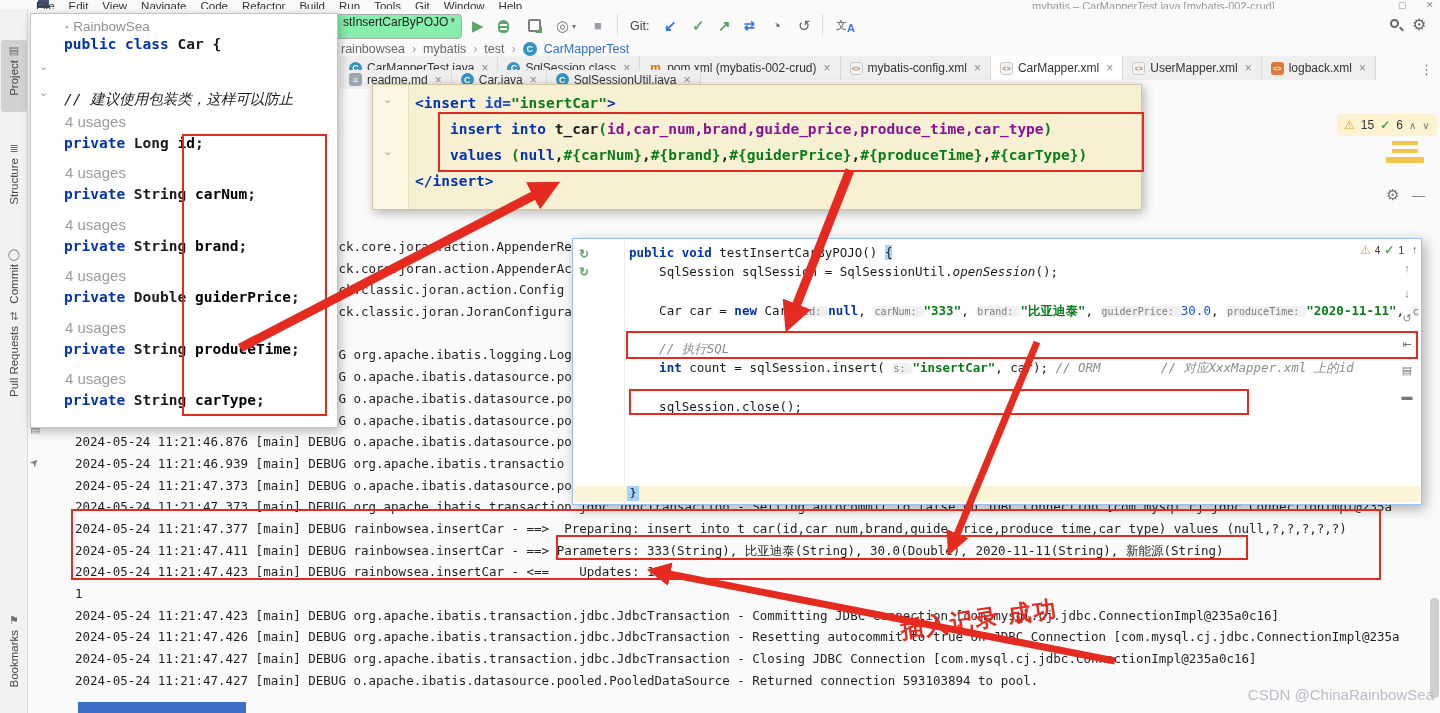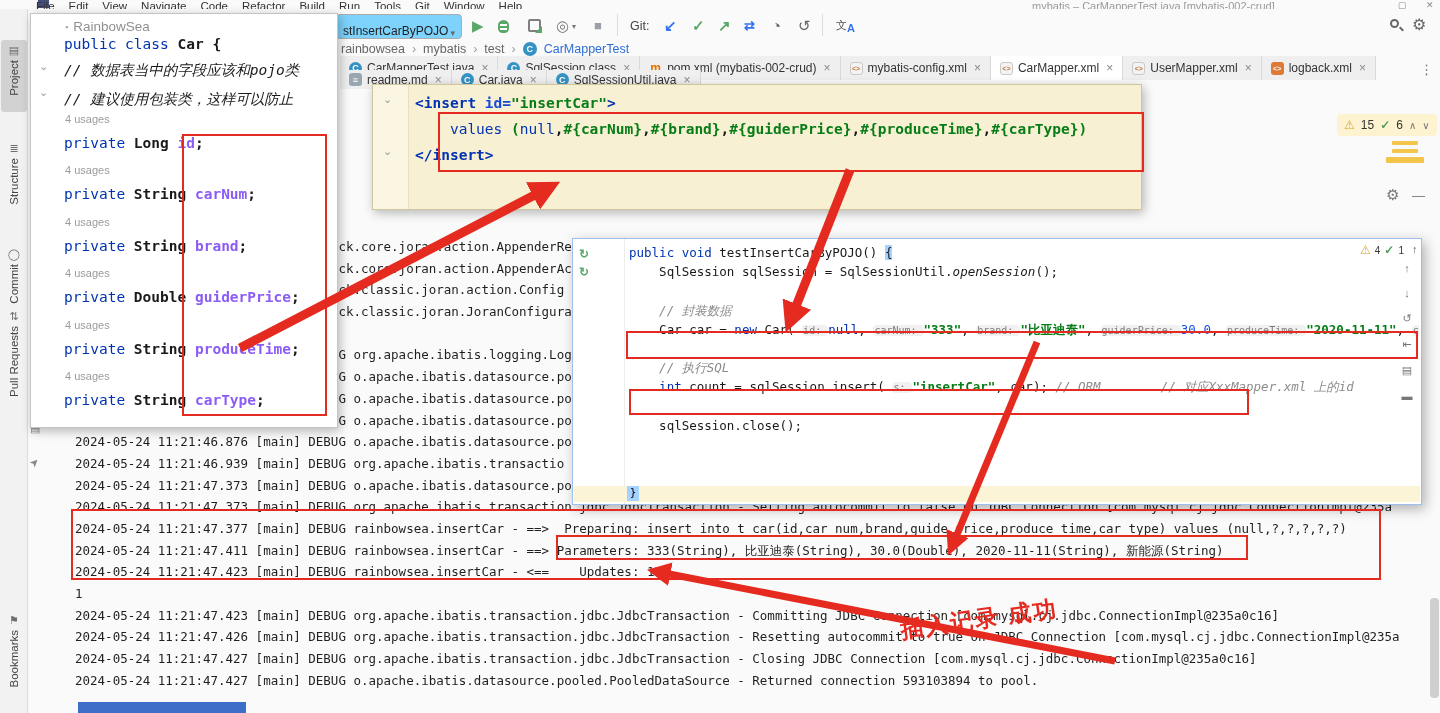--- a/index.html
+++ b/index.html
@@ -1,24 +1,24 @@
 <!DOCTYPE html>
 <html><head>
 <meta charset="utf-8">
 <style>
   *{margin:0;padding:0;box-sizing:border-box}
   html,body{width:1440px;height:713px;overflow:hidden;background:#fff;font-family:"Liberation Sans",sans-serif}
   .screen{position:relative;width:1440px;height:713px;background:#fafafa;overflow:hidden}
   .ab{position:absolute}
   
   .sg{white-space:pre}
-  .kw{color:#0033b3;font-weight:normal}
+  .kw{color:#0033b3;font-weight:bold}
   .str{color:#067d17;font-weight:bold}
   .num{color:#1750eb}
-  .fld{color:#8b5cf6;font-weight:bold}
+  .fld{color:#000000;font-weight:bold}
   .cmt{color:#8c8c8c;font-style:italic}
   .ann{color:#9e880d}
   .tag{color:#0033b3;font-weight:bold}
   .attr{color:#174ad4}
   .par{color:#067d17}
   .col{color:#871094}
   .ital{font-style:italic}
   .outf{color:#871094;font-weight:bold;font-style:italic}
   .bhl{background:#a6d2ff}
   .hint{color:#7d7d7d;background:#f1f1f1;border-radius:4px;font-size:10px;padding:0 1px}
@@ -27,21 +27,21 @@
   .title{left:1032px;top:0;height:9px;overflow:hidden;font-size:11px;color:#999}
   .winctl{top:0;font-size:9px;color:#888}
   .logo{left:38px;top:0;width:11px;height:8px;background:#44507a}
   
   .stripe{left:0;top:9px;width:28px;height:704px;background:#f2f2f2;border-right:1px solid #dcdcdc}
   .sitem{position:absolute;left:1px;width:26px;display:flex;flex-direction:column;align-items:center;gap:4px;padding-top:4px;color:#555}
   .sitem.active{background:#d2d2d2;border-radius:3px}
   .sicon{font-size:11px;color:#6e6e6e;line-height:12px}
   .vtext{writing-mode:vertical-rl;transform:rotate(180deg);font-size:11.5px;color:#454545}
   
-  .combo{left:336px;top:14px;width:126px;height:25px;background:#7dd3fc;border:1px solid #adadad;border-radius:4px;font-size:12px;color:#222;display:flex;align-items:flex-end;justify-content:space-between;padding:0 6px}
+  .combo{left:336px;top:14px;width:126px;height:25px;background:#86efac;border:1px solid #adadad;border-radius:4px;font-size:12px;color:#222;display:flex;align-items:flex-start;justify-content:space-between;padding:0 6px}
   .tico{top:17px;font-size:15px;line-height:18px}
   .sep{top:14px;width:1px;height:22px;background:#dcdcdc}
   .bug{left:498px;top:20px;width:11px;height:13px;border-radius:6px 6px 5px 5px;background:#59a869}
   .bug:before{content:"";position:absolute;left:2px;top:4px;right:2px;height:1.5px;background:#fff;box-shadow:0 4px 0 #fff}
   .cov{left:528px;top:19px;width:13px;height:13px;border:2px solid #7f7f7f;border-radius:2px}
   .cov:after{content:"";position:absolute;right:-3px;bottom:-3px;border-left:7px solid transparent;border-bottom:7px solid #59a869}
   .searchi{left:1390px;top:19px;width:9px;height:9px;border:2px solid #666;border-radius:50%}
   .searchi:after{content:"";position:absolute;left:7px;top:7px;width:5px;height:2px;background:#666;transform:rotate(45deg)}
   
   .crumbs{left:341px;top:42px;display:flex;gap:7px;font-size:12.5px;color:#666;align-items:center}
@@ -64,21 +64,21 @@
   .fic.md:after{content:"≡"}
   .tx{color:#8a8a8a;font-size:12px;margin-left:2px}
   
   .console{left:75px;top:236px;width:1365px}
   .cline{height:21.7px;line-height:21.7px;font-family:"DejaVu Sans Mono",monospace;font-size:12.5px;color:#1f1f1f;white-space:pre;overflow:visible}
   
   .win{background:#fff;box-shadow:2px 3px 10px rgba(0,0,0,.28)}
   .carwin{left:30px;top:13px;width:308px;height:415px;border:1px solid #c4c4c4;overflow:hidden}
   .car-author{position:absolute;left:34px;top:5px;font-size:13.5px;color:#909090;display:flex;gap:5px;align-items:center}
   .car-code{position:absolute;font-family:"DejaVu Sans Mono",monospace;font-weight:bold;font-size:14.5px;color:#1a1a1a;white-space:pre}
-  .usages{position:absolute;font-size:11px;color:#9c9c9c}
+  .usages{position:absolute;font-size:15px;color:#9c9c9c}
   .gutter-fold{position:absolute;color:#9a9a9a;font-size:11px}
   .xmlwin{left:372px;top:84px;width:770px;height:126px;background:#f8f0d2;border:1px solid #cfc6a0;overflow:hidden}
   .xmlgutter{position:absolute;left:0;top:0;width:36px;height:100%;background:#fbf6e1;border-right:1px solid #e7dfc0}
   .xrow{position:relative;margin-left:42px;height:26px;line-height:26px;font-family:"DejaVu Sans Mono",monospace;font-weight:bold;font-size:14.5px;color:#1a1a1a;white-space:pre}
   .twin{left:572px;top:238px;width:850px;height:267px;background:#fff;border:1px solid #9dc0ef;box-shadow:3px 4px 12px rgba(0,0,0,.3);overflow:hidden}
   .tgutter{position:absolute;left:0;top:0;width:52px;height:100%;border-right:1px solid #ececec;background:#fff}
   .tcode{position:absolute;left:56px;top:4px;right:2px;bottom:0;overflow:hidden}
   .trow{height:19.2px;line-height:19.2px;font-family:"DejaVu Sans Mono",monospace;font-size:12.5px;color:#1a1a1a;white-space:pre}
   .tbottom{position:absolute;left:1px;right:1px;bottom:2px;height:16px;background:#fbf4d6}
   .brace{position:absolute;left:54px;bottom:3px;width:12px;height:15px;background:#a6d2ff;font-family:"DejaVu Sans Mono",monospace;font-size:11px;text-align:center}
@@ -279,21 +279,20 @@
   <span class="ab" style="left:1412px;top:188px;font-size:13px;color:#777">—</span>
 
   <div class="ab win carwin" style="z-index:10">
     <div class="car-author">
       <span style="font-size:9px;color:#aaa">▪</span>
       <span>RainbowSea</span>
     </div>
     <span class="gutter-fold" style="left:8px;top:46px">⌄</span>
     <span class="gutter-fold" style="left:8px;top:72px">⌄</span>
     <div class="car-code" style="left:33px;top:22px"><span class="sg kw">public class </span><span class="sg ">Car {</span></div>
-    <div class="car-code cmt" style="left:33px;top:47px;font-weight:normal">// 数据表当中的字段应该和pojo类</div>
     <div class="car-code cmt" style="left:33px;top:76px;font-weight:normal">// 建议使用包装类，这样可以防止</div>
 
     <div class="usages" style="left:34px;top:99px">4 usages</div>
     <div class="car-code" style="left:33px;top:121px"><span class="sg kw">private </span><span class="sg ">Long </span><span class="sg fld">id</span><span class="sg ">;</span></div>
     <div class="usages" style="left:34px;top:150px">4 usages</div>
     <div class="car-code" style="left:33px;top:172px"><span class="sg kw">private </span><span class="sg ">String </span><span class="sg fld">carNum</span><span class="sg ">;</span></div>
     <div class="usages" style="left:34px;top:202px">4 usages</div>
     <div class="car-code" style="left:33px;top:224px"><span class="sg kw">private </span><span class="sg ">String </span><span class="sg fld">brand</span><span class="sg ">;</span></div>
     <div class="usages" style="left:34px;top:253px">4 usages</div>
     <div class="car-code" style="left:33px;top:275px"><span class="sg kw">private </span><span class="sg ">Double </span><span class="sg fld">guiderPrice</span><span class="sg ">;</span></div>
@@ -303,35 +302,35 @@
     <div class="car-code" style="left:33px;top:378px"><span class="sg kw">private </span><span class="sg ">String </span><span class="sg fld">carType</span><span class="sg ">;</span></div>
   </div>
 
   <div class="ab win xmlwin" style="z-index:10">
     <div class="xmlgutter">
       <span class="gutter-fold" style="left:10px;top:8px">⌄</span>
       <span class="gutter-fold" style="left:10px;top:60px">⌄</span>
     </div>
     <div style="padding-top:5px">
       <div class="xrow"><span class="sg tag">&lt;insert</span><span class="sg attr"> id=</span><span class="sg str">"insertCar"</span><span class="sg tag">&gt;</span></div>
+      <div class="xrow"><span class="sg kw">    insert into </span><span class="sg ">t_car</span><span class="sg par">(</span><span class="sg col">id,car_num,brand,guide_price,produce_time,car_type</span><span class="sg par">)</span></div>
       <div class="xrow"><span class="sg kw">    values </span><span class="sg par">(</span><span class="sg kw">null</span><span class="sg ">,</span><span class="sg str">#{carNum}</span><span class="sg ">,</span><span class="sg str">#{brand}</span><span class="sg ">,</span><span class="sg str">#{guiderPrice}</span><span class="sg ">,</span><span class="sg str">#{produceTime}</span><span class="sg ">,</span><span class="sg str">#{carType}</span><span class="sg par">)</span></div>
       <div class="xrow"><span class="sg tag">&lt;/insert&gt;</span></div>
     </div>
   </div>
 
   <div class="ab win twin" style="z-index:10">
     <div class="tgutter">
       <span style="position:absolute;left:6px;top:8px;color:#59a869;font-weight:bold;font-size:12px">↻</span>
       <span style="position:absolute;left:6px;top:26px;color:#59a869;font-weight:bold;font-size:12px">↻</span>
     </div>
     <div class="tcode">
       <div class="trow"><span class="sg kw">public void </span><span class="sg ">testInsertCarByPOJO() </span><span class="sg bhl">{</span></div>
       <div class="trow"><span class="sg ">    SqlSession sqlSession = SqlSessionUtil.</span><span class="sg ital">openSession</span><span class="sg ">();</span></div>
       <div class="trow"></div>
-      <div class="trow"><span class="sg cmt">    // 封装数据</span></div>
       <div class="trow"><span class="sg ">    Car car = </span><span class="sg kw">new </span><span class="sg ">Car( </span><span class="sg hint">id: </span><span class="sg kw">null</span><span class="sg ">, </span><span class="sg hint">carNum: </span><span class="sg str">"333"</span><span class="sg ">, </span><span class="sg hint">brand: </span><span class="sg str">"比亚迪泰"</span><span class="sg ">, </span><span class="sg hint">guiderPrice: </span><span class="sg num">30.0</span><span class="sg ">, </span><span class="sg hint">produceTime: </span><span class="sg str">"2020-11-11"</span><span class="sg ">, </span><span class="sg hint">carType: </span></div>
       <div class="trow"></div>
       <div class="trow"><span class="sg cmt">    // 执行SQL</span></div>
       <div class="trow"><span class="sg kw">    int</span><span class="sg "> count = sqlSession.insert( </span><span class="sg hint">s: </span><span class="sg str">"insertCar"</span><span class="sg ">, car); </span><span class="sg cmt">// ORM</span><span class="sg ">        </span><span class="sg cmt">// 对应XxxMapper.xml 上的id</span></div>
       <div class="trow"></div>
       <div class="trow"><span class="sg ">    sqlSession.close();</span></div>
     </div>
     <div class="tbottom"></div>
     <div class="brace">}</div>
   </div>
@@ -364,13 +363,14 @@
         <path d="M0,0 L10,5 L0,10 z" fill="#e52b20"></path>
       </marker>
     </defs>
     <line x1="240" y1="348" x2="552" y2="186" stroke="#e52b20" stroke-width="9" marker-end="url(#ah)"></line>
     <line x1="850" y1="170" x2="789" y2="324" stroke="#e52b20" stroke-width="9" marker-end="url(#ah)"></line>
     <line x1="1037" y1="342" x2="951" y2="549" stroke="#e52b20" stroke-width="7" marker-end="url(#ah)"></line>
     <line x1="1115" y1="661" x2="654" y2="571" stroke="#e52b20" stroke-width="7" marker-end="url(#ah)"></line>
   </svg>
   <div class="ab success">插入记录 成功</div>
 
+  <div class="ab watermark">CSDN @ChinaRainbowSea</div>
 </div>
 
 </body></html>

